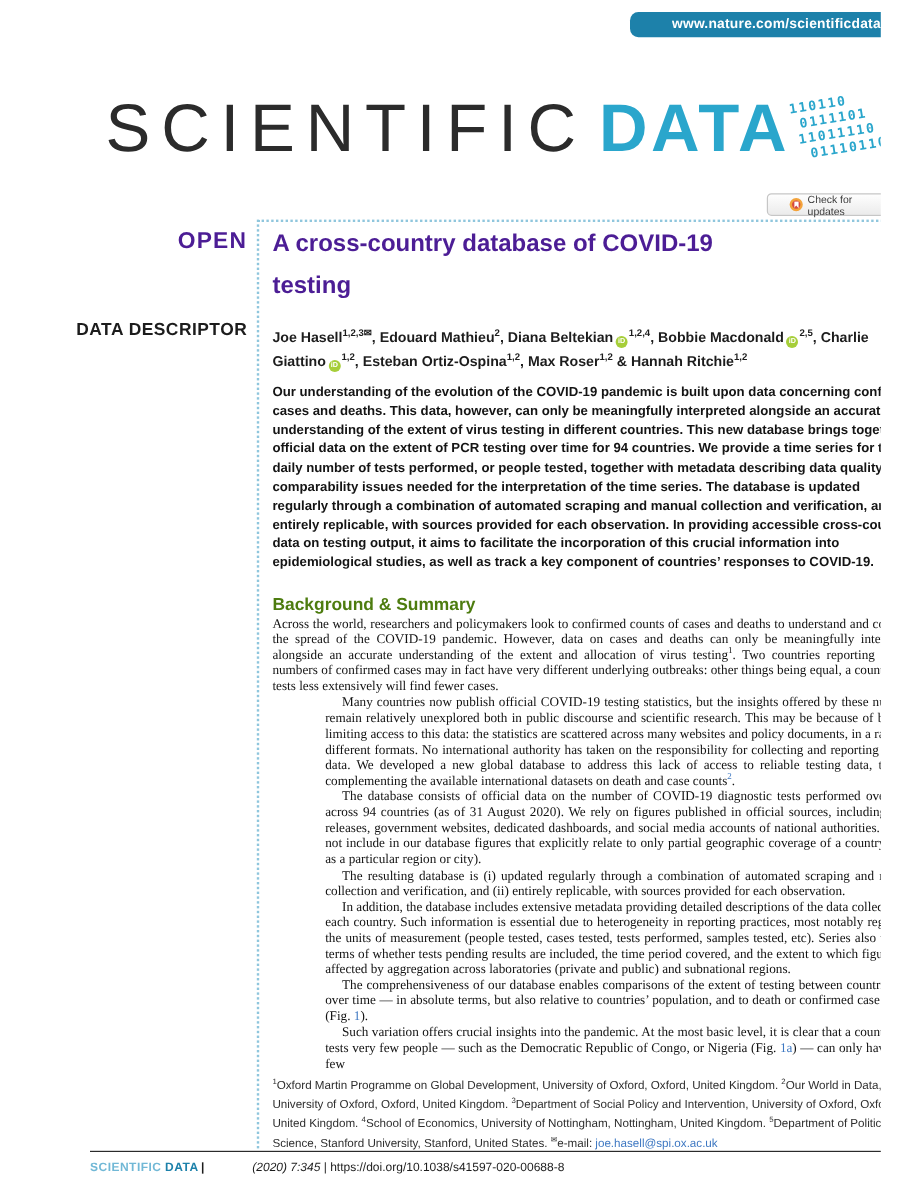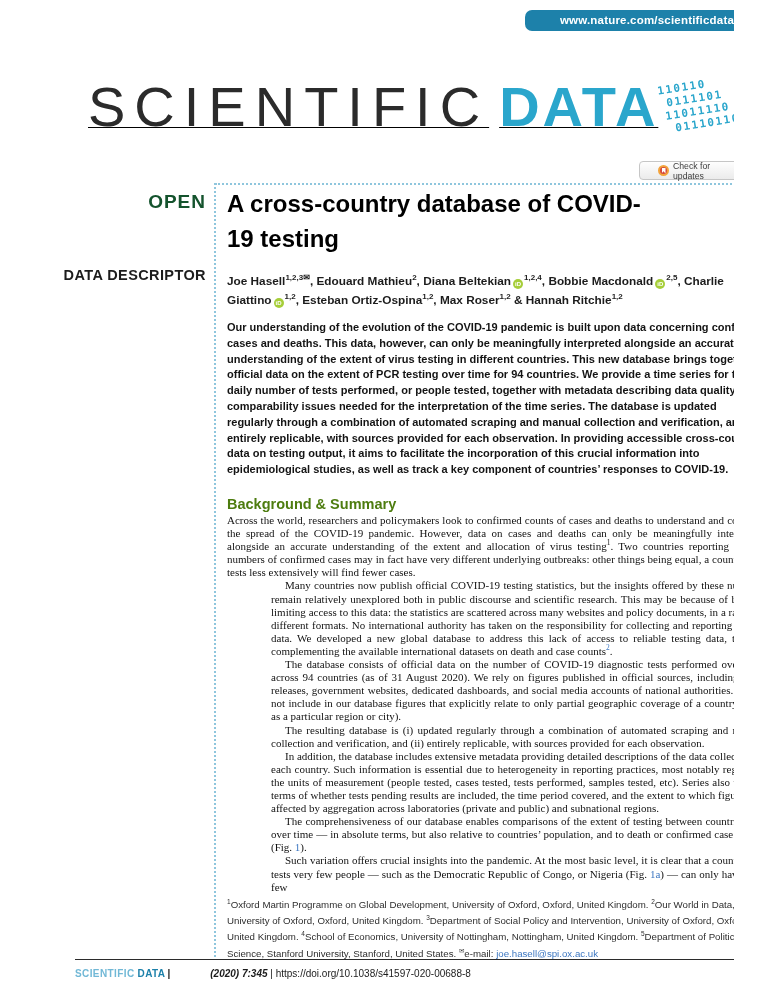--- a/index.html
+++ b/index.html
@@ -6,21 +6,21 @@
   html,body { background:#fff; }
   .page { position:relative; width:706px; height:1000px; background:#ffffff;
           font-family:"Liberation Sans", sans-serif; overflow:hidden; margin:0 auto; }
 
   
   .topbar { position:absolute; left:497px; top:10px; width:244px; height:21px;
             background:#1d81aa; border-radius:7px; color:#fff; font-size:11.5px;
             font-weight:bold; text-align:center; line-height:21px; letter-spacing:0.2px; }
 
   
-  .logo { position:absolute; left:60px; top:74px; white-space:nowrap;text-decoration:underline; }
+  .logo { position:absolute; left:60px; top:74px; white-space:nowrap; }
   .logo-sci { font-size:56px; font-weight:200; letter-spacing:9px; color:#2b2b2b; }
   .logo-data { font-size:56px; font-weight:bold; color:#2aa6cc; letter-spacing:3px; margin-left:10px; }
   .logo-binary { display:inline-block; vertical-align:top; margin-left:2px; margin-top:4px;
                  transform:rotate(-9deg); color:#2aa6cc; font-weight:bold; font-size:11px;
                  letter-spacing:1.5px; line-height:13px;
                  font-family:"DejaVu Sans Mono", monospace; }
 
   
   .check-updates { position:absolute; left:611px; top:161px; width:107px; height:19px;
                    border:1px solid #c6c6c6; border-radius:4px;
@@ -31,27 +31,27 @@
                     border:2px solid #f3a33b; position:relative; flex-shrink:0; }
   .crossmark-icon::after { content:''; position:absolute; left:1.5px; top:0.5px; width:4px; height:6px;
                     background:#fff; clip-path:polygon(0 0,100% 0,100% 100%,50% 62%,0 100%); }
 
   
   .dotted-h { position:absolute; left:187px; top:183px; width:549px; border-top:2px dotted #8fc6dd; }
   .dotted-v { position:absolute; left:186px; top:183px; height:774px; border-left:2px dotted #8fc6dd; }
 
   
   .open-label { position:absolute; left:0; top:191px; width:178px; text-align:right;
-                font-size:19px; font-weight:bold; color:#14532d; letter-spacing:1px; }
+                font-size:19px; font-weight:bold; color:#4c1d95; letter-spacing:1px; }
   .descriptor-label { position:absolute; left:0; top:239px; width:178px; text-align:right;
                 font-size:14.5px; font-weight:bold; color:#1c1c1c; letter-spacing:0.4px;margin-top:28px; }
 
   
-  .title { position:absolute; left:199px; top:186px; width:432px; font-size:24px;
-           line-height:35px; font-weight:bold; color:#000000; }
+  .title { position:absolute; left:199px; top:186px; width:432px; font-size:20px;
+           line-height:35px; font-weight:bold; color:#4c1d95; }
   .authors { position:absolute; left:199px; top:270px; width:540px; font-size:11.8px;
              font-weight:bold; color:#1c1c1c; line-height:16.5px; }
   .authors sup { font-size:8px;margin-top:12px; }
   .orcid { display:inline-block; width:10px; height:10px; border-radius:50%; background:#a6ce39;
            color:#fff; font-size:6px; font-weight:bold; text-align:center; line-height:10px;
            vertical-align:-1px; margin:0 1px 0 2px; cursor:pointer; }
   .env { font-size:8.5px; }
   .abstract { position:absolute; left:199px; top:320px; width:538px; font-size:11px;
               font-weight:bold; line-height:15.8px; color:#141414; }
 
@@ -70,21 +70,21 @@
                line-height:13px; color:#2e2e2e; }
   .footnotes sup { font-size:6.5px; }
 
   
   .footer-rule { position:absolute; left:47px; top:959px; width:692px; border-top:1.2px solid #2b2b2b; }
   .footer { position:absolute; left:47px; top:968px; width:692px; font-size:10px; color:#1c1c1c; }
   .f-sci { color:#71b8d6; font-weight:bold; letter-spacing:0.4px; }
   .f-data { color:#1d81aa; font-weight:bold; margin-left:3px; letter-spacing:0.4px; }
   .f-bar { font-weight:bold; margin-left:2px; }
   .f-cite { margin-left:40px; }
-  .f-cite .it { font-style:italic; font-weight:bold; }
+  .f-cite .it { font-style:italic; font-weight:normal; }
   .f-page { position:absolute; right:0; top:0; color:#3b93c6; font-weight:bold; }
 </style>
 </head>
 <body>
 
 <div class="page">
 
   <div class="topbar">www.nature.com/scientificdata</div>
 
   <div class="logo">

